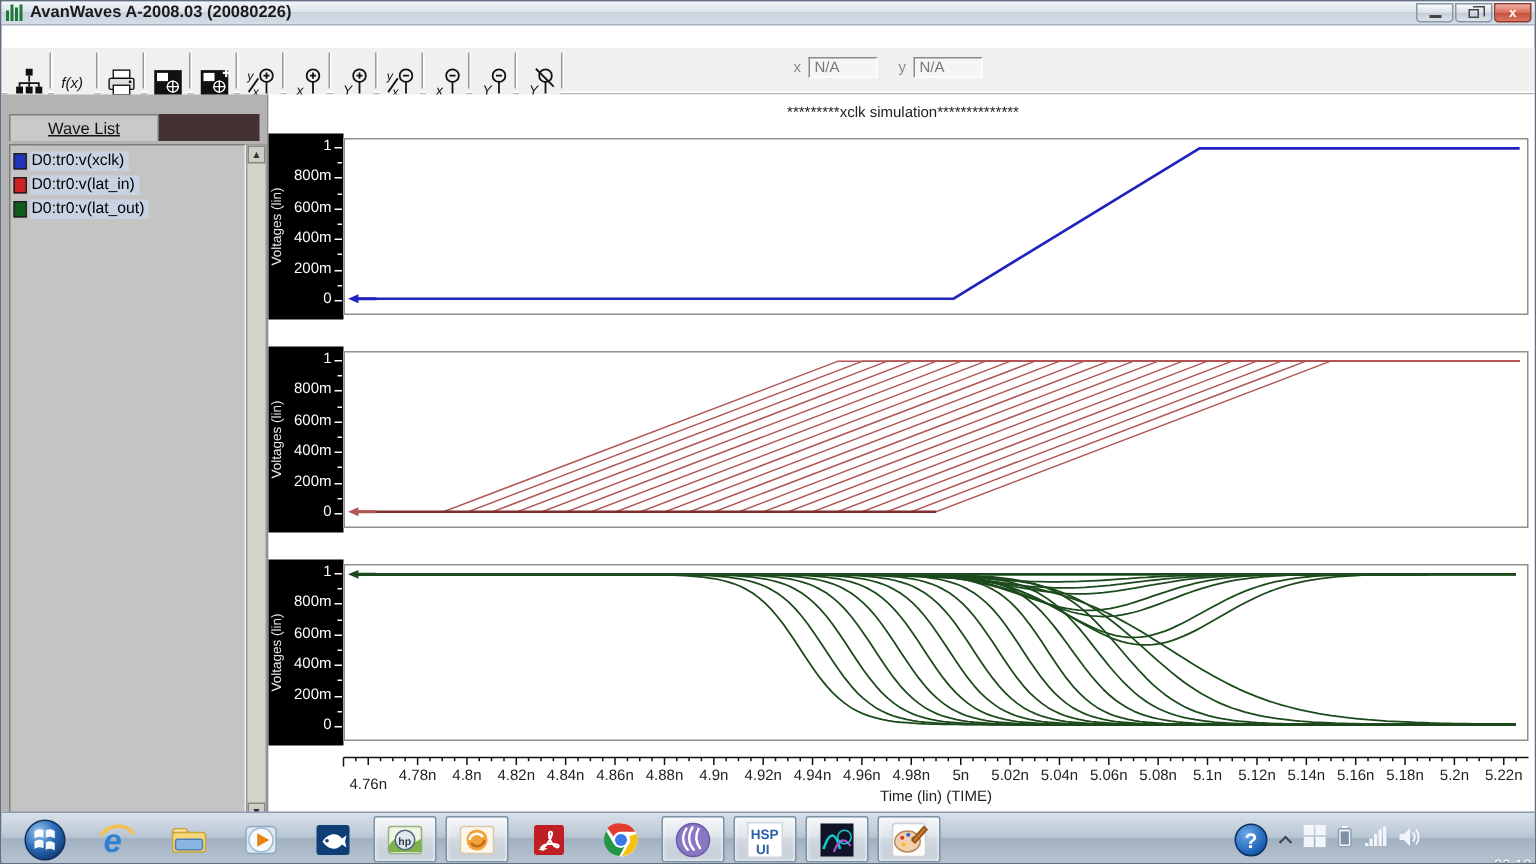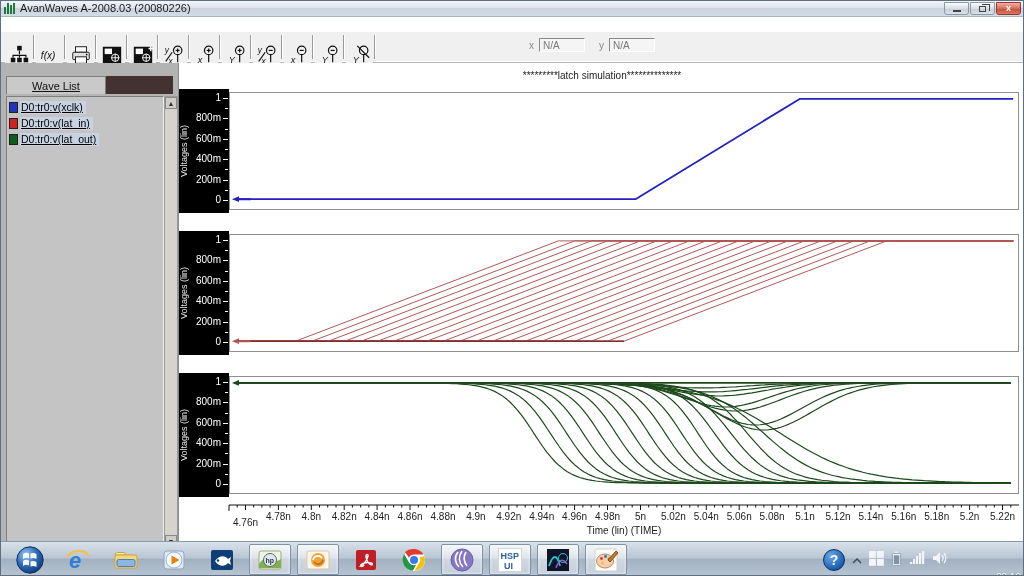--- a/index.html
+++ b/index.html
@@ -4,21 +4,21 @@
 <style>
   html,body{margin:0;padding:0;background:#555;}
   *{box-sizing:border-box;font-family:"Liberation Sans",sans-serif;}
   #stage{position:relative;width:1024px;height:576px;background:#fff;overflow:hidden;border:1px solid #5f6e80;}
   
   #titlebar{position:absolute;left:0;top:0;width:1024px;height:16px;
     background:linear-gradient(180deg,#f2f5f9 0%,#dde4ec 45%,#c9d2de 46%,#d4dce6 100%);
     border-bottom:1px solid #aab4c0;display:flex;align-items:center;}
   #app-icon{width:12px;height:11px;margin:0 4px 0 3px;display:flex;align-items:flex-end;gap:1px;}
   #app-icon i{display:block;width:2px;background:#1d7a3a;}
-  #title-text{font-size:11px;color:#1a1a1a;line-height:15px;}
+  #title-text{font-size:11px;color:#1a1a1a;line-height:15px;font-weight:bold;}
   #winbtns{position:absolute;right:4px;top:1px;display:flex;}
   .wbtn{width:25px;height:13px;margin-left:1px;border:1px solid #8a97a5;border-radius:0 0 3px 3px;
     background:linear-gradient(180deg,#fbfcfd,#d7dee6 50%,#c3ccd7 51%,#dbe2ea);display:flex;align-items:center;justify-content:center;}
   .wbtn.close{background:linear-gradient(180deg,#f0b0a4,#d96c58 50%,#c44d38 51%,#d97862);border-color:#8f3a2c;}
   .glyph-min{width:8px;height:2px;background:#444;margin-top:4px;}
   .glyph-restore{width:7px;height:6px;border:1px solid #444;position:relative;}
   .glyph-restore:before{content:"";position:absolute;left:2px;top:-3px;width:7px;height:6px;border:1px solid #444;border-bottom:none;border-left:none;}
   .glyph-close{color:#fff;font-size:9px;font-weight:bold;line-height:11px;}
   
   #menubar{position:absolute;left:0;top:16px;width:1024px;height:15px;background:#f0f0f0;display:flex;align-items:center;padding-left:6px;}
@@ -33,21 +33,21 @@
     border-bottom:1px solid #fff;border-right:1px solid #fff;font-size:10px;color:#777;padding:1px 0 0 3px;}
   
   #wavelist{position:absolute;left:0;top:62px;width:178px;height:478px;background:#b3b3b3;border-right:1px solid #8c8c8c;}
   #wl-tabrow{position:absolute;left:5px;top:13px;width:167px;height:18px;display:flex;}
   #wl-tab{width:100px;height:18px;background:#c9c9c9;border:1px solid #7d7d7d;border-bottom:none;
     font-size:11px;text-decoration:underline;color:#111;display:flex;align-items:center;justify-content:center;}
   #wl-tabfill{flex:1;background:#443232;}
   #wl-list{position:absolute;left:5px;top:33px;width:158px;height:485px;background:#c4c4c4;
     border-top:1px solid #7d7d7d;border-left:1px solid #7d7d7d;border-bottom:1px solid #eee;border-right:1px solid #eee;
     padding:3px 2px;height:452px;overflow:hidden;}
-  .wl-item{display:flex;align-items:center;height:15px;margin-bottom:1px;text-decoration:underline;}
+  .wl-item{display:flex;align-items:center;height:15px;margin-bottom:1px;}
   .wl-chip{width:9px;height:11px;margin-right:2px;border:1px solid #222;}
   .wl-label{font-size:10.5px;color:#000;background:#c7d3e2;padding:0 3px 1px 1px;white-space:nowrap;}
   #wl-vscroll{position:absolute;left:163px;top:33px;width:14px;height:452px;background:#d6d3cc;border:1px solid #9a9a9a;}
   #wl-hscroll{position:absolute;left:5px;top:487px;width:158px;height:14px;background:#d6d3cc;border:1px solid #9a9a9a;}
   .sbtn{position:absolute;width:12px;height:12px;background:#d0cdc6;border:1px solid #888;
     display:flex;align-items:center;justify-content:center;font-size:7px;color:#333;line-height:1;}
   
   #wavearea{position:absolute;left:178px;top:62px;width:846px;height:478px;background:#ffffff;}
   #plot-title{position:absolute;left:0;top:7px;width:846px;text-align:center;font-size:10px;color:#222;}
   .panel{position:absolute;left:0;width:846px;height:124px;}
@@ -244,21 +244,21 @@
       <span class="sbtn" style="left:0;top:0">▲</span>
       <span class="sbtn" style="left:0;bottom:0">▼</span>
     </div>
     <div id="wl-hscroll">
       <span class="sbtn" style="left:0;top:0">◀</span>
       <span class="sbtn" style="right:0;top:0">▶</span>
     </div>
   </div>
 
   <div id="wavearea">
-    <div id="plot-title">*********latch  simulation**************</div>
+    <div id="plot-title">*********xclk  simulation**************</div>
     <div class="panel" id="panel0" style="top:26px">
         <div class="ygutter">
           <div class="ylab">Voltages (lin)</div>
           <div class="ytick" style="top: 3px;">1</div>
           <div class="ydash" style="top: 9px; width: 5px;"></div>
           <div class="ytick" style="top: 23.4px;">800m</div>
           <div class="ydash" style="top: 29.4px; width: 5px;"></div>
           <div class="ytick" style="top: 43.8px;">600m</div>
           <div class="ydash" style="top: 49.8px; width: 5px;"></div>
           <div class="ytick" style="top: 64.2px;">400m</div>

